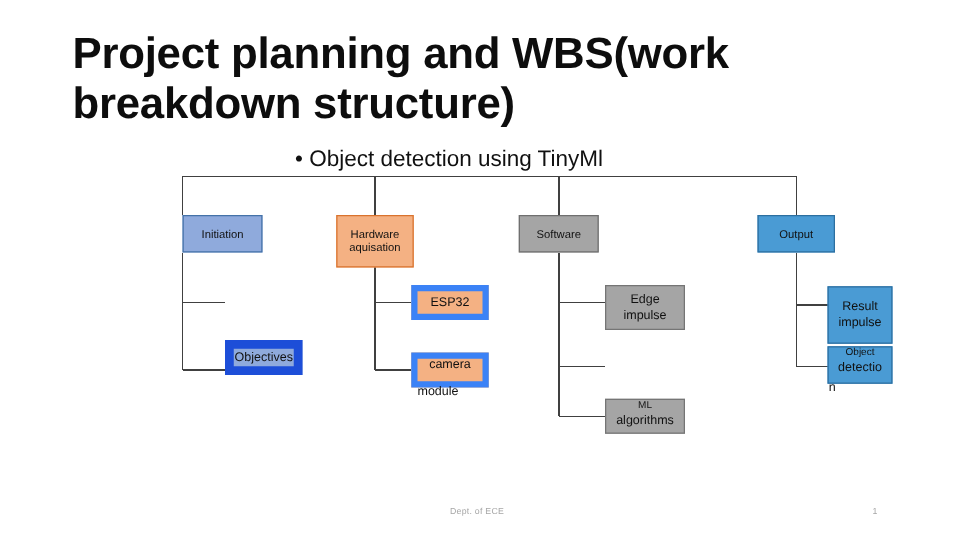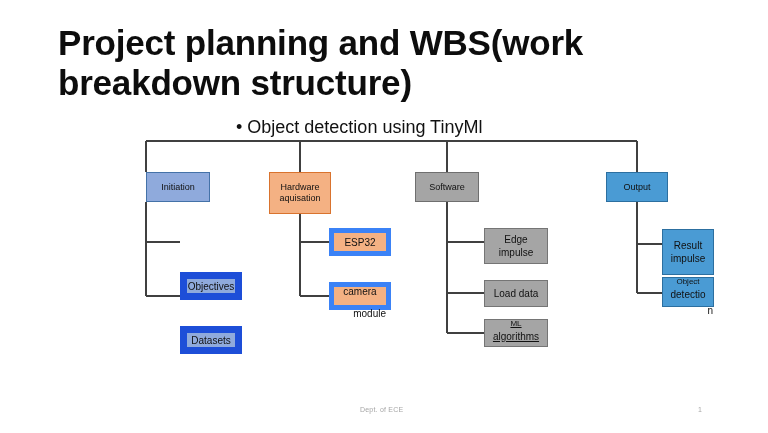--- a/index.html
+++ b/index.html
@@ -117,21 +117,21 @@
   }
 
   
   .two-line .l1 { display: block; }
   .two-line .l2 { display: block; }
 
   .spill {
     position: absolute;
     left: 0;
     width: 100%;
-    text-align: right;
+    text-align: left;
   }
 
   
   #footer-left {
     position: absolute;
     left: 360px;
     top: 406px;
     font-size: 7px;
     color: #a6a6a6;
     letter-spacing: 0.2px;
@@ -202,47 +202,41 @@
     </div>
 
     <div class="node lvl1 n-blue-strong" style="left:606px; top:172px; width:62px; height:30px;">
       <span class="label">Output</span>
     </div>
 
     <div class="node lvl2 n-blue-pale" style="left:180px; top:228px; width:62px; height:28px;">
       <span class="label">Objectives</span>
     </div>
 
-    <div class="node lvl2 n-blue-pale" style="left:180px; top:282px; width:62px; height:28px;">
-      <span class="label">Datasets</span>
-    </div>
 
     <div class="node lvl2 n-orange-mid" style="left:329px; top:228px; width:62px; height:28px;">
       <span class="label">ESP32</span>
     </div>
 
     <div class="node lvl2 n-orange-mid" style="left:329px; top:282px; width:62px; height:28px;">
       <span class="label">
         <span class="l1" style="display:block; position:relative; top:-5px;">camera</span>
         <span class="l2 spill" style="top:20px;">module</span>
       </span>
     </div>
 
     <div class="node lvl2 n-gray-mid" style="left:484px; top:228px; width:64px; height:36px;">
       <span class="label two-line">
         <span class="l1">Edge</span>
         <span class="l2">impulse</span>
       </span>
     </div>
 
-    <div class="node lvl2 n-gray-mid" style="left:484px; top:280px; width:64px; height:27px;">
-      <span class="label">Load data</span>
-    </div>
-
-    <div class="node lvl2 n-gray-mid" style="left:484px; top:319px; width:64px; height:28px;text-decoration:underline;">
+
+    <div class="node lvl2 n-gray-mid" style="left:484px; top:319px; width:64px; height:28px;">
       <span class="label">
         <span class="l1" style="display:block; font-size:8px; line-height:10px; position:relative; top:-3px;">ML</span>
         <span class="l2" style="display:block; position:relative; top:-2px;">algorithms</span>
       </span>
     </div>
 
     <div class="node lvl2 n-blue-strong" style="left:662px; top:229px; width:52px; height:46px;">
       <span class="label two-line">
         <span class="l1">Result</span>
         <span class="l2">impulse</span>

